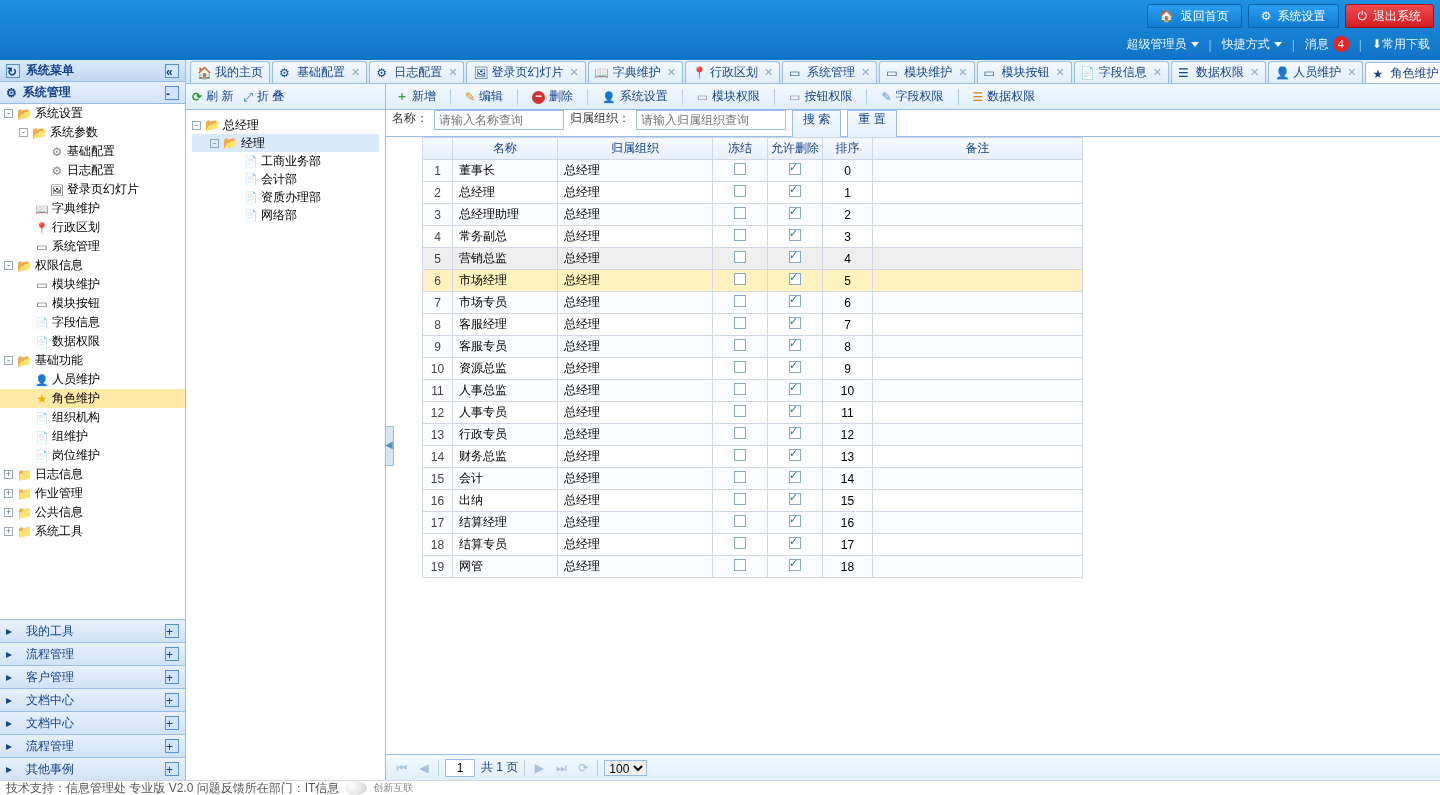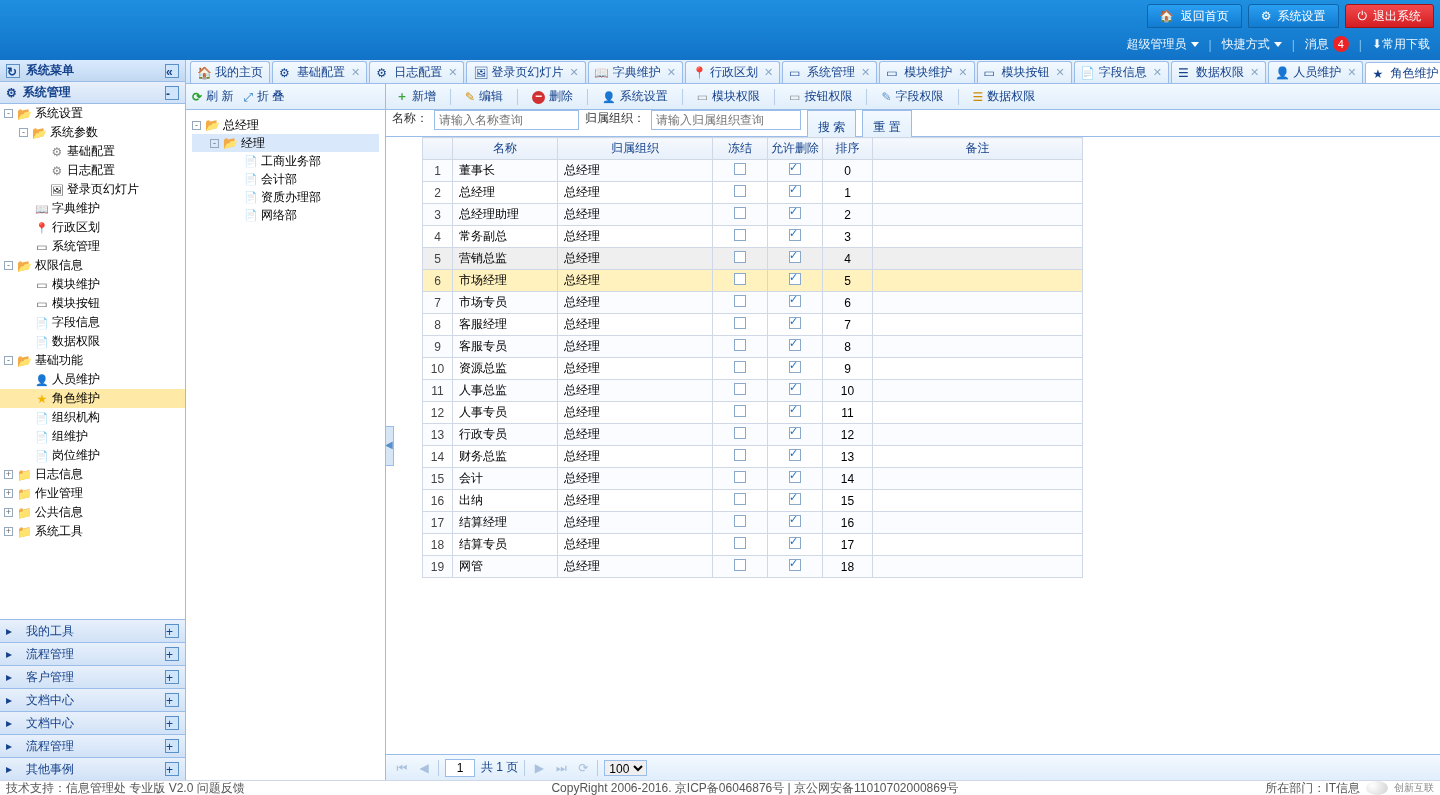--- a/index.html
+++ b/index.html
@@ -84,21 +84,21 @@
 .i-edit::before{content:"✎";color:#d48a00;}
 .i-del::before{content:"−";color:#fff;background:#d03030;border-radius:50%;display:inline-block;width:13px;height:13px;line-height:11px;text-align:center;font-weight:bold;}
 .i-user::before{content:"👤";font-size:11px;}
 .i-mod::before{content:"▭";color:#888;}
 .i-btn::before{content:"▭";color:#888;}
 .i-field::before{content:"✎";color:#5a90c8;}
 .i-data::before{content:"☰";color:#d48a00;}
 
 .g-filter { height:27px; border-bottom:1px solid #99bce8; display:flex; align-items:flex-start; padding:0 6px; gap:6px; background:#fff; color:#333;}
 .g-filter input { height:20px; border:1px solid #99bce8; padding:0 4px; font-size:12px;}
-.g-filter .btn { height:36px; padding:8px 10px; border:1px solid #99bce8; background:linear-gradient(#f3f9ff,#e0eefb); cursor:pointer; color:#15428b;}
+.g-filter .btn { height:36px; padding:0 10px; border:1px solid #99bce8; background:linear-gradient(#f3f9ff,#e0eefb); cursor:pointer; color:#15428b;}
 
 .grid-wrap { flex:1; overflow:auto; position:relative;padding-left:36px; }
 table.grid { border-collapse:collapse; width:660px; table-layout:fixed; }
 .grid th, .grid td { border:1px solid #d0d7e5; height:22px; padding:0 6px; overflow:hidden; white-space:nowrap; text-overflow:ellipsis; font-size:12px; }
 .grid th { background:linear-gradient(#f6f9fd,#e7effa); color:#15428b; font-weight:normal;}
 .grid td { background:#fff;}
 .grid tbody tr:nth-child(odd) td { background:#fafcff; }
 .grid tbody tr.hover td { background:#efefef;}
 .grid tbody tr.sel td { background:#fff2bf;}
 .grid td.center, .grid th.center { text-align:center; padding:0; }
@@ -500,21 +500,21 @@
               <span>字段权限</span>
             </span>
             <span class="sep"></span>
           <span class="tbtn">
               <span class="i-data"></span>
               <span>数据权限</span>
             </span>
         </div>
         <div class="g-filter">
           <span>名称：</span>
-          <input type="text" style="width: 145px;" placeholder="请输入名称查询">
+          <input type="text" style="width: 130px;" placeholder="请输入名称查询">
           <span>归属组织：</span>
           <input type="text" style="width: 150px;" placeholder="请输入归属组织查询">
           <span class="btn">搜 索</span>
           <span class="btn">重 置</span>
         </div>
         <div class="grid-wrap">
           <span class="collapse-handle"></span>
           <table class="grid">
             <colgroup>
                 <col style="width:30px">
@@ -724,19 +724,18 @@
           <span class="sep"></span>
           <select id="pagesize"><option>100</option></select>
         </div>
       </div>
     </div>
   </div>
 </div>
 
 <div class="footer">
   <span>技术支持：信息管理处    专业版 V2.0    问题反馈</span>
-  <span class="center">CopyRight 2006-2016. 京ICP备06046876号 | 京公网安备11010702000869号</span>
   <span class="right">
     <span><span>所在部门：</span><span>IT信息</span></span>
     <span class="logo-sm"></span>
     <span style="font-size:10px;color:#888;">创新互联</span>
   </span>
 </div>
 
 </body></html>

